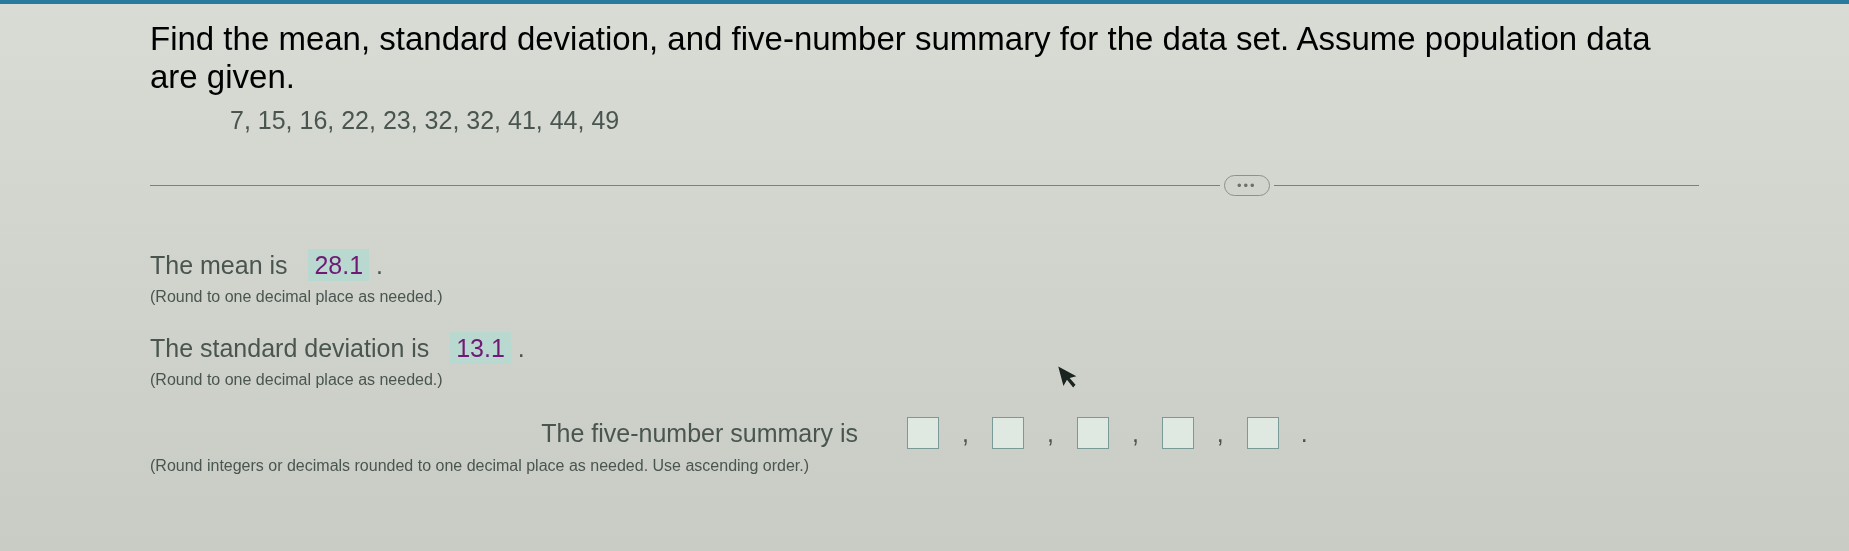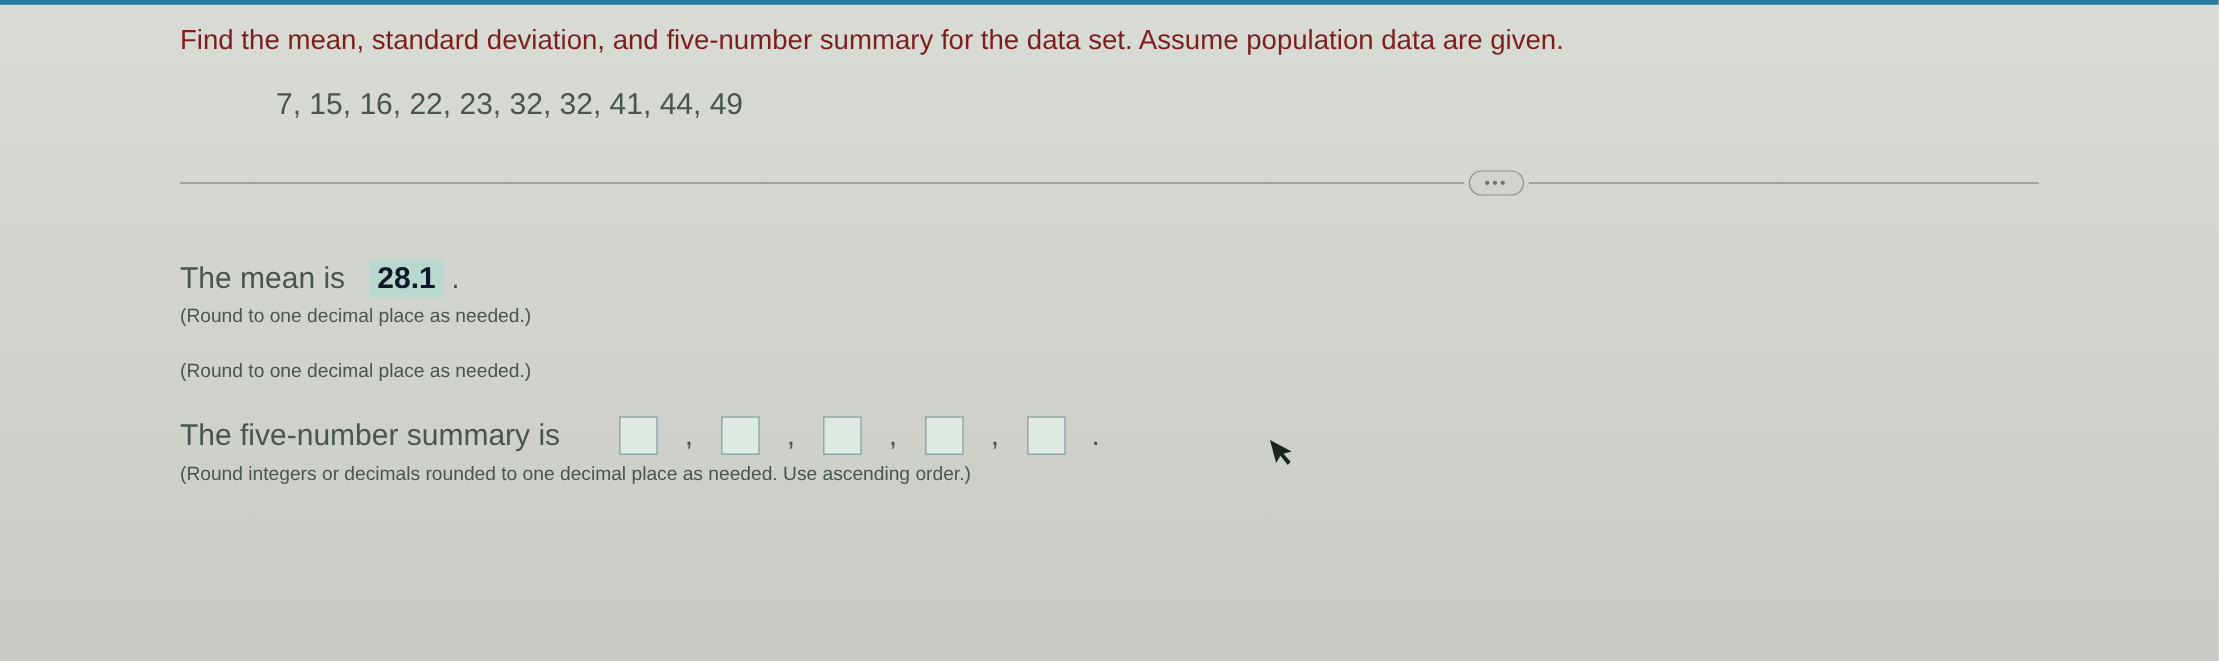--- a/index.html
+++ b/index.html
@@ -22,23 +22,23 @@
       top: 0;
       left: 0;
       right: 0;
       height: 4px;
       background: #2a7a9e;
     }
     .content {
       padding: 0 150px;
     }
     .question-text {
-      font-size: 23px;
-      color: #7f1d1d;
-      margin-bottom: 26px;
+      font-size: 33px;
+      color: #000000;
+      margin-bottom: 10px;
     }
     .data-set {
       font-size: 25px;
       color: #4a5550;
       margin-left: 80px;
       margin-bottom: 40px;
     }
     .divider-row {
       display: flex;
       align-items: center;
@@ -64,22 +64,21 @@
       letter-spacing: 2px;
     }
     .answer-line {
       font-size: 25px;
       color: #4a5550;
       margin-bottom: 8px;
     }
     .answer-value {
       background: #b8d8d0;
       padding: 2px 6px;
-      color: #0f172a;
-      font-weight: bold;
+      color: #701a75;
     }
     .hint-text {
       font-size: 16px;
       color: #4a5550;
       margin-bottom: 28px;
     }
     .input-box {
       display: inline-block;
       width: 32px;
       height: 32px;
@@ -88,20 +87,21 @@
       vertical-align: middle;
       margin: 0 2px;
     }
     .summary-line {
       font-size: 25px;
       color: #4a5550;
       margin-bottom: 8px;
       display: flex;
       align-items: center;
       gap: 20px;
+      justify-content: center;
     }
     .comma {
       margin: 0 1px;
     }
     .cursor {
       position: absolute;
       top: 362px;
       left: 1060px;
       font-size: 28px;
       color: #1a2520;
@@ -125,20 +125,27 @@
 
   <div class="answer-line">
     <span>The mean is</span>
     <span>&nbsp;</span>
     <span class="answer-value">28.1</span>
     <span> </span>
     <span>.</span>
   </div>
   <div class="hint-text">(Round to one decimal place as needed.)</div>
 
+  <div class="answer-line">
+    <span>The standard deviation is</span>
+    <span>&nbsp;</span>
+    <span class="answer-value">13.1</span>
+    <span> </span>
+    <span>.</span>
+  </div>
   <div class="hint-text">(Round to one decimal place as needed.)</div>
 
   <div class="summary-line">
     <span>The five-number summary is</span>
     <span>&nbsp;</span>
     <span class="input-box"></span>
       <span class="comma">,</span>
     <span class="input-box"></span>
       <span class="comma">,</span>
     <span class="input-box"></span>

